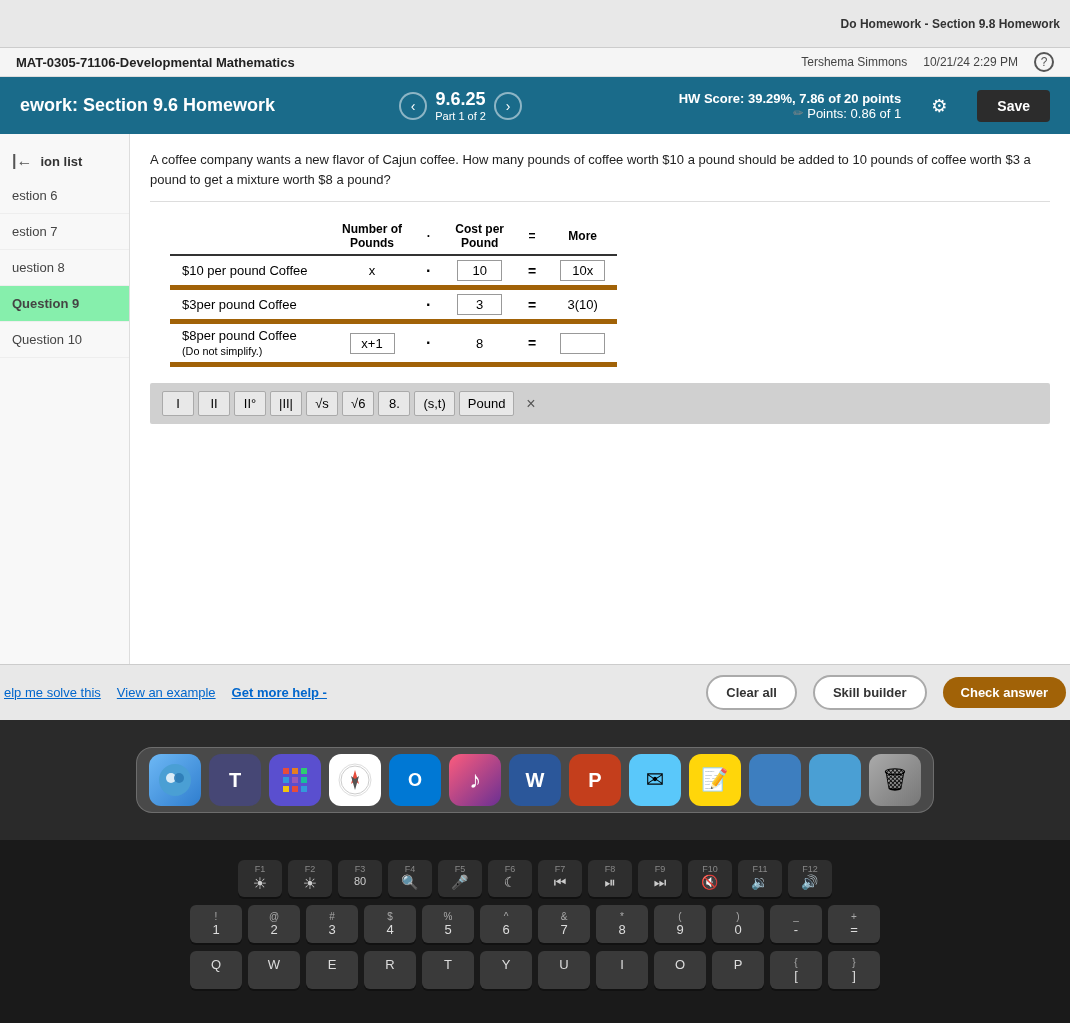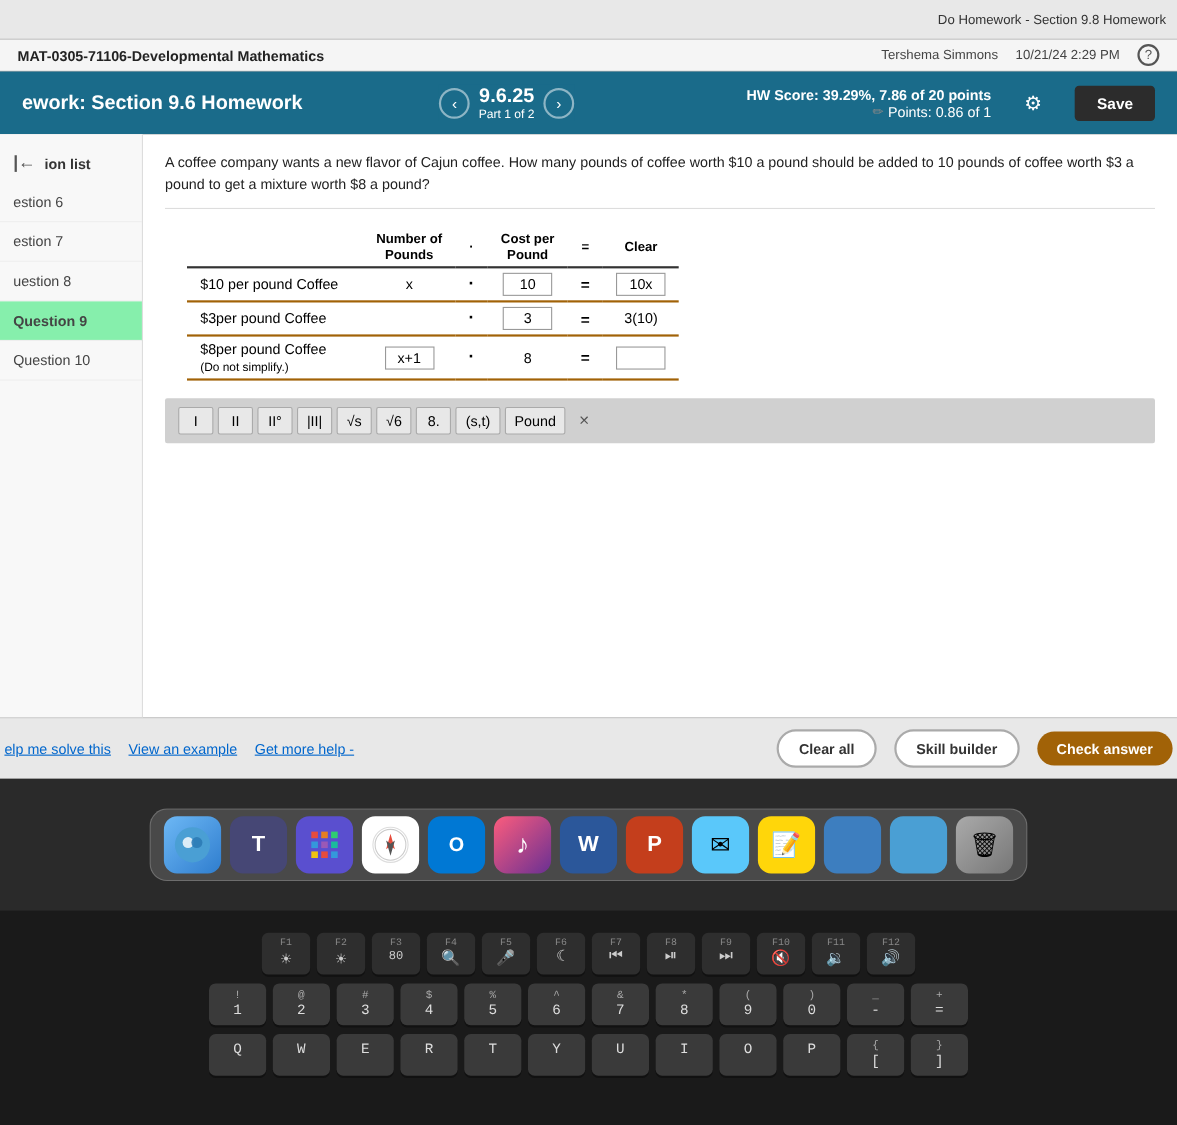--- a/index.html
+++ b/index.html
@@ -8,25 +8,26 @@
       height: 1023px;
       overflow: hidden;
       font-family: Arial, sans-serif;
       background: #1a1a1a;
       position: relative;
     }
 
     
     .browser-top {
       background: #e8e8e8;
-      height: 36px;
+      height: 48px;
       display: flex;
       align-items: center;
       padding: 0 10px;
       border-bottom: 1px solid #ccc;
+      font-weight: bold;
     }
 
     
     .top-bar {
       background: #f5f5f5;
       display: flex;
       justify-content: space-between;
       align-items: center;
       padding: 4px 16px;
       border-bottom: 1px solid #ddd;
@@ -217,21 +218,21 @@
       text-align: center;
       padding: 4px 12px;
       font-weight: bold;
       border-bottom: 2px solid #333;
       font-size: 12px;
     }
 
     .coffee-table td {
       padding: 4px 12px;
       vertical-align: middle;
-      border-bottom: 2px solid #a16207;
+      border-bottom: 5px solid #a16207;
     }
 
     .coffee-table td:first-child {
       font-weight: 500;
       width: 160px;
     }
 
     .coffee-table td.center {
       text-align: center;
     }
@@ -301,20 +302,21 @@
 
     .bottom-link {
       font-size: 13px;
       color: #0066cc;
       cursor: pointer;
       text-decoration: underline;
     }
 
     .bottom-link.help-link {
       color: #0066cc;
+      font-weight: bold;
     }
 
     .spacer { flex: 1; }
 
     .action-btn {
       padding: 8px 18px;
       border-radius: 20px;
       border: none;
       cursor: pointer;
       font-size: 13px;
@@ -390,21 +392,20 @@
       background: #1a1a1a;
       height: 267px;
       padding: 20px 30px;
     }
 
     .keyboard-row {
       display: flex;
       gap: 6px;
       margin-bottom: 8px;
       justify-content: center;
-      font-family: Liberation Mono, monospace;
     }
 
     .key {
       background: #3a3a3a;
       color: #ccc;
       border-radius: 6px;
       padding: 6px 10px;
       font-size: 12px;
       min-width: 52px;
       text-align: center;
@@ -521,21 +522,21 @@
     <div class="question-text">A coffee company wants a new flavor of Cajun coffee. How many pounds of coffee worth $10 a pound should be added to 10 pounds of coffee worth $3 a pound to get a mixture worth $8 a pound?</div>
 
     <table class="coffee-table">
       <thead>
         <tr>
           <th></th>
           <th>Number of<br>Pounds</th>
           <th>·</th>
           <th>Cost per<br>Pound</th>
           <th>=</th>
-          <th>Clear</th>
+          <th>More</th>
         </tr>
       </thead>
       <tbody>
 
         <tr>
           <td>$10 per pound Coffee</td>
           <td class="center">x</td>
           <td class="center dot-separator">·</td>
           <td class="center">
             <input class="table-input" value="10" style="">

